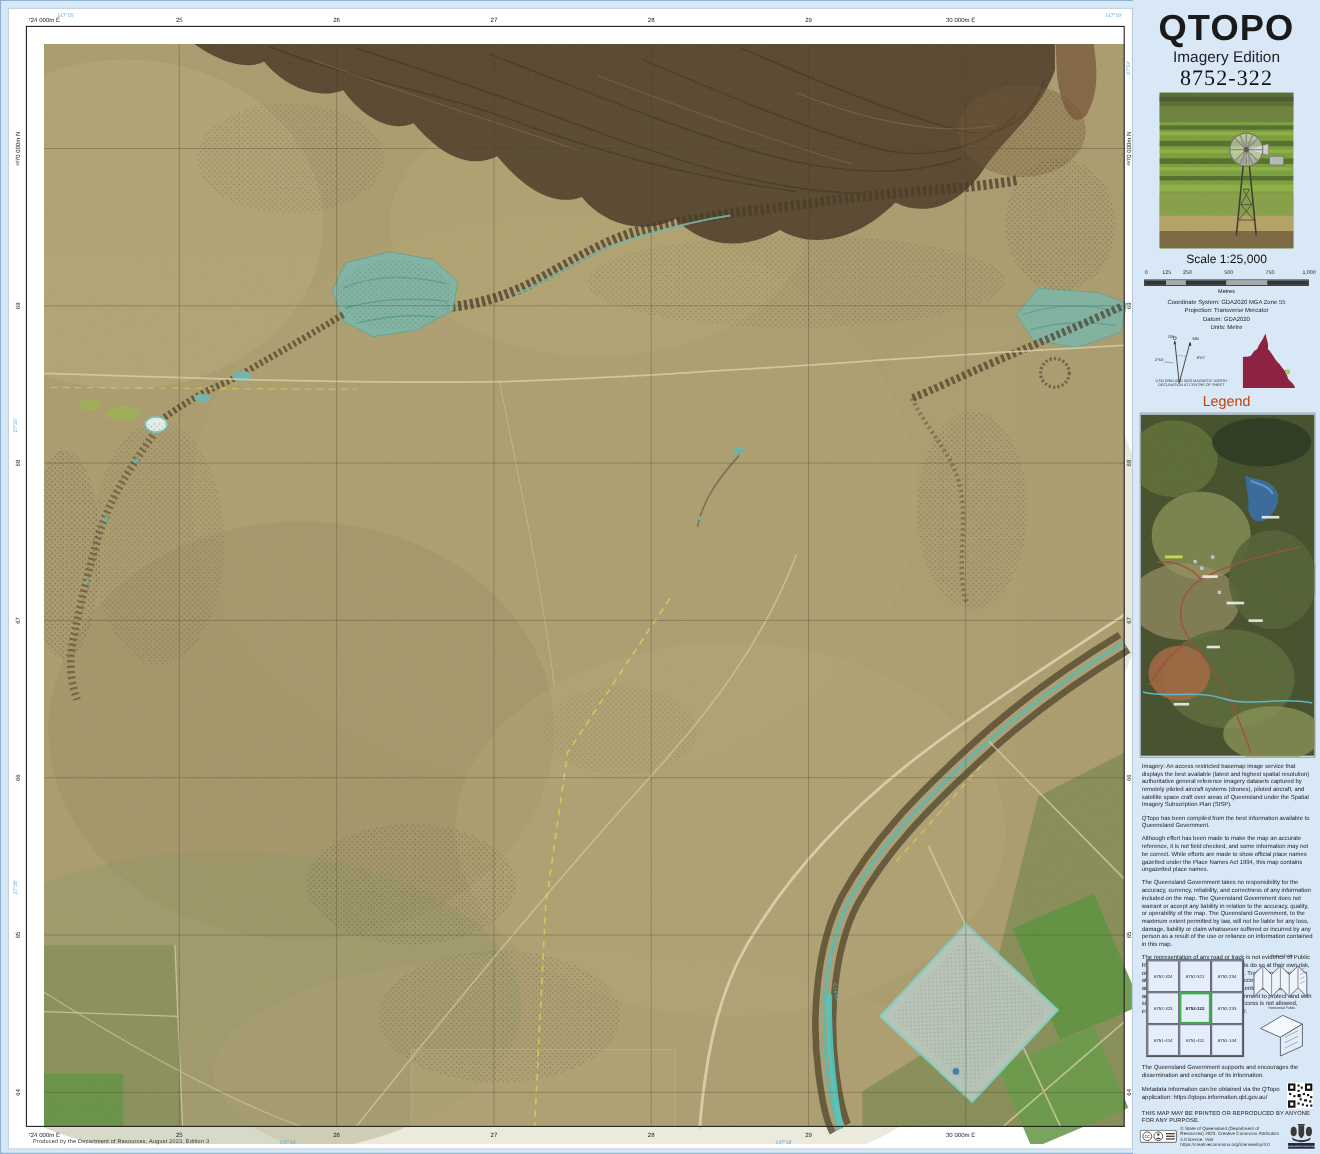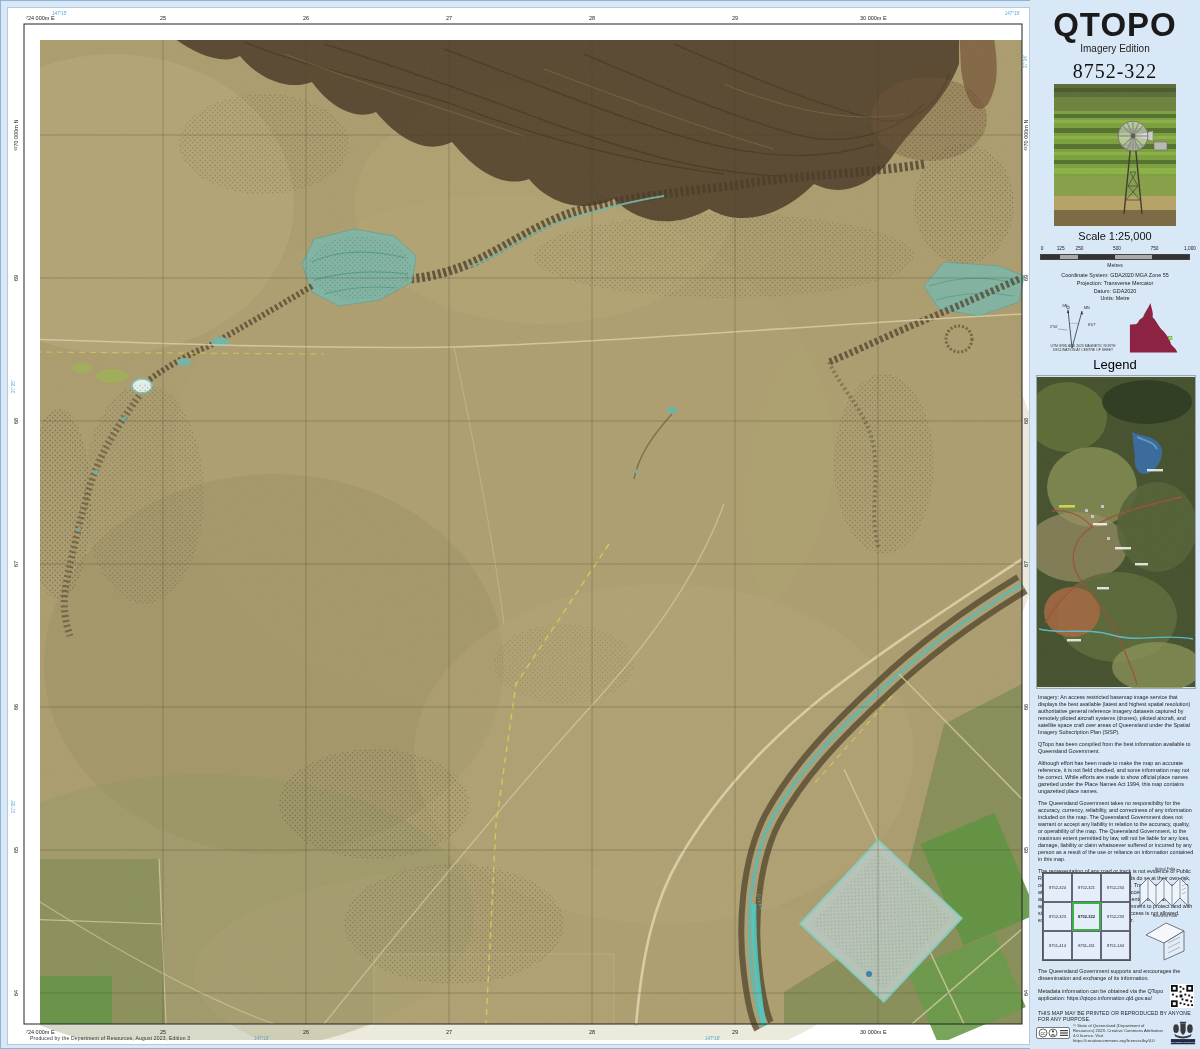--- a/index.html
+++ b/index.html
@@ -8,34 +8,34 @@
   
   #sheet{position:absolute;left:7px;top:7px;width:1021px;height:1036px;background:#ffffff;
          border:1px solid #b7c9da;}
   #sheet svg{display:block}
   .produced{position:absolute;left:22px;bottom:3px;font-size:5px;color:#333;letter-spacing:.2px;}
   
   #panel{position:absolute;left:1030px;top:0;width:170px;height:1049px;background:#d9e8f6;overflow:hidden;}
   .sec{position:absolute;left:0;width:170px;}
   .title{top:8px;text-align:center;}
   .title .t1{font-size:33px;font-weight:bold;letter-spacing:1px;color:#1a1a1a;line-height:1;}
-  .title .t2{font-size:10px;color:#222;margin-top:2px;}
+  .title .t2{font-size:14px;color:#222;margin-top:2px;}
   .sheetno{top:60px;text-align:center;font-family:"Liberation Serif",serif;font-size:20px;color:#111;letter-spacing:1px;}
   .photo{top:84px;left:24px;width:122px;height:142px;}
   .scalelabel{top:230px;text-align:center;font-size:11px;color:#111;}
   .scalebar{top:246px;left:10px;width:150px;height:26px;font-size:4.8px;color:#222;}
   .scalebar .nums{position:relative;height:7px;}
   .scalebar .nums span{position:absolute;transform:translateX(-50%);}
   .bar{position:relative;height:4px;margin-top:1px;border:0.5px solid #444;display:flex;}
   .bar div{height:100%;}
   .metres{text-align:center;margin-top:2px;font-size:5px;}
   .coords{top:272px;text-align:center;font-size:5.4px;line-height:1.45;color:#222;}
   .declrow{top:302px;left:8px;width:154px;height:56px;display:flex;justify-content:space-between;align-items:flex-start;}
   .declnote{top:344px;left:10px;width:86px;font-size:3.4px;color:#333;text-align:center;line-height:1.3;}
-  .legendh{top:357px;text-align:center;font-size:13px;color:#000000;}
+  .legendh{top:357px;text-align:center;font-size:13px;color:#c2410c;}
   .legendimg{top:375px;left:6px;width:158px;height:312px;border:1px solid #9aa7b5;}
   .paras{top:694px;left:8px;width:156px;font-size:5.4px;line-height:1.3;color:#222;}
   .paras p{margin:0 0 5px 0;}
   .adjgrid{top:872px;left:12px;width:87px;height:87px;display:grid;grid-template-columns:repeat(3,1fr);
            grid-template-rows:repeat(3,1fr);border:1px solid #555;background:#e4eefa;}
   .adjgrid div{border:0.5px solid #667;display:flex;align-items:center;justify-content:center;
                font-size:4px;color:#223;}
   .adjgrid div.cur{outline:2px solid #3fae49;outline-offset:-2px;font-weight:bold;}
   .folds{top:866px;left:104px;width:62px;text-align:center;font-size:3.4px;color:#334;}
   .folds .lab{margin:1px 0;}

